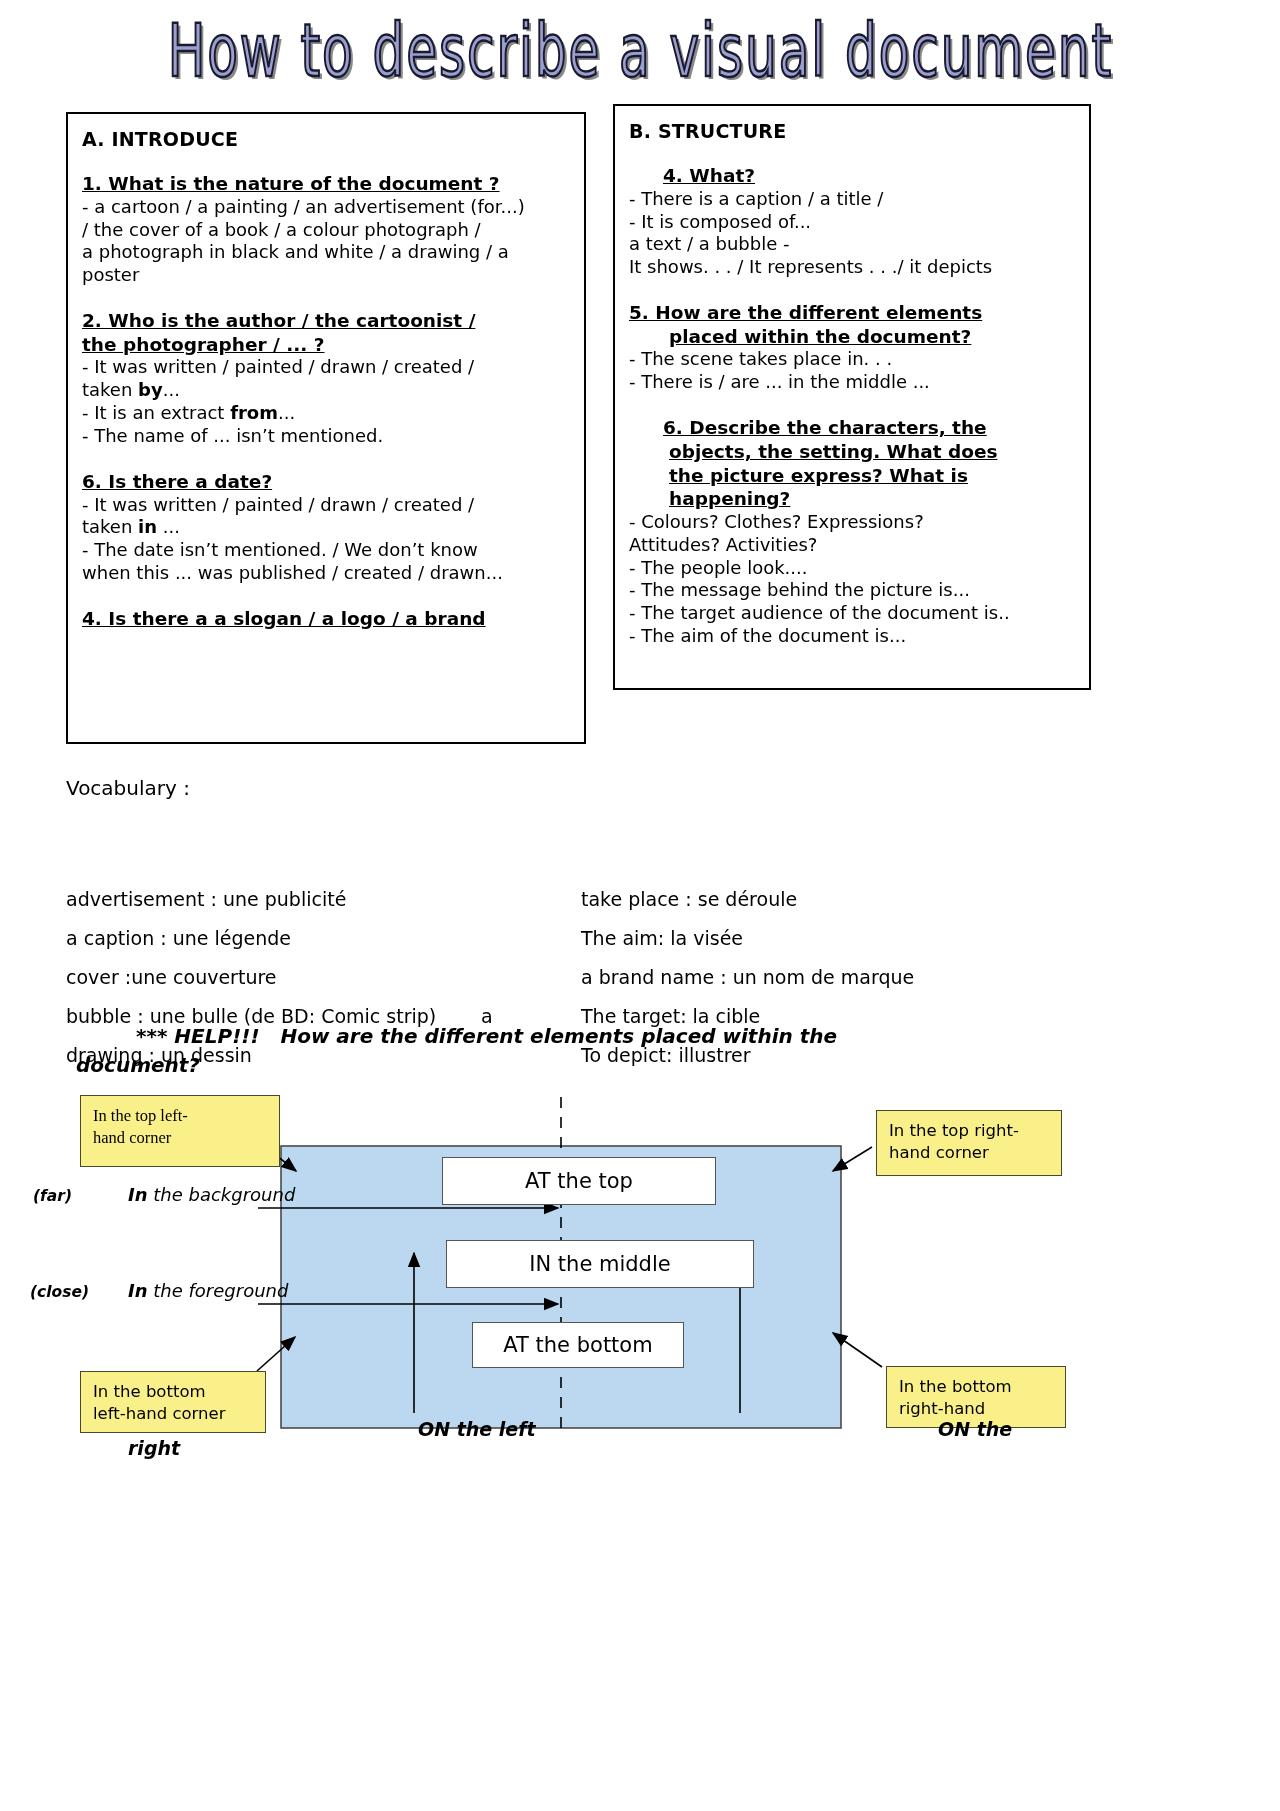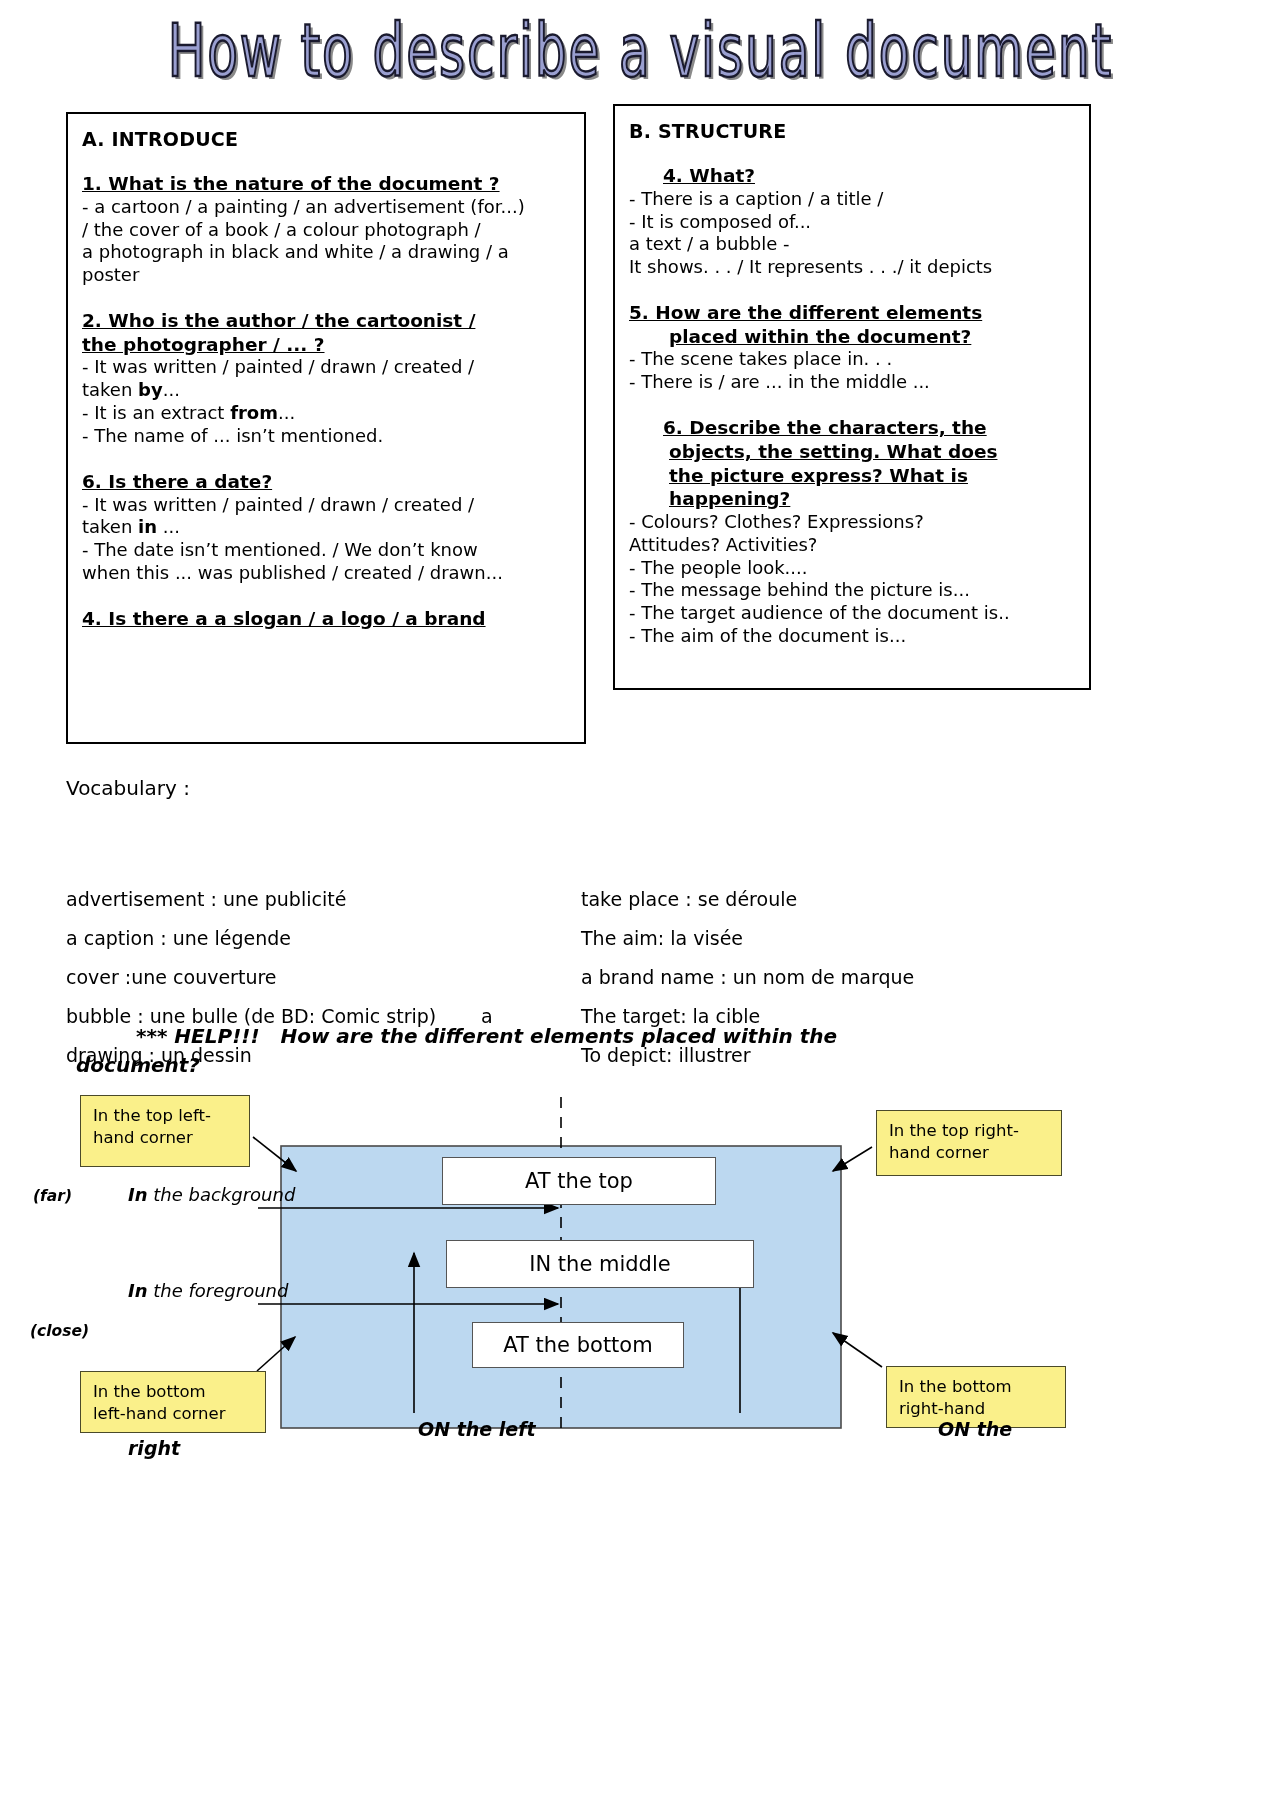--- a/index.html
+++ b/index.html
@@ -82,37 +82,37 @@
 
   
   #diagram{position:absolute;left:0;top:1085px;width:1280px;height:420px;}
   #diagram svg{position:absolute;left:0;top:0;}
 
   .note{
     position:absolute;background:#faf08a;border:1px solid #4a4a2a;
     font-size:16.5px;line-height:1.32;padding:9px 8px 8px 12px;
     box-sizing:border-box;
   }
-  #note-tl{left:80px;top:10px;width:170px;height:72px;}
+  #note-tl{left:80px;top:10px;width:200px;height:72px;font-family:Liberation Serif, serif;}
   #note-tr{left:876px;top:25px;width:186px;height:66px;}
   #note-bl{left:80px;top:286px;width:186px;height:62px;}
   #note-br{left:886px;top:281px;width:180px;height:62px;}
 
   .innerbox{
     position:absolute;background:#ffffff;border:1.5px solid #555;
     font-size:21px;display:flex;align-items:center;justify-content:center;
     box-sizing:border-box;
   }
   #ib-top{left:442px;top:72px;width:274px;height:48px;}
   #ib-mid{left:446px;top:155px;width:308px;height:48px;}
   #ib-bot{left:472px;top:237px;width:212px;height:46px;}
 
   .dlabel{position:absolute;font-size:17px;}
   #lab-far{left:33px;top:102px;font-style:italic;font-weight:bold;font-size:15.5px;}
-  #lab-close{left:30px;top:198px;font-style:italic;font-weight:bold;font-size:15.5px;margin-top:39px;}
+  #lab-close{left:30px;top:198px;font-style:italic;font-weight:bold;font-size:15.5px;}
   #lab-bg{left:128px;top:99px;font-size:18px;font-style:italic;}
   #lab-fg{left:128px;top:195px;font-size:18px;font-style:italic;}
   .dlabel b{font-style:italic;font-weight:bold;}
   #lab-onleft{left:418px;top:333px;font-size:19px;font-weight:bold;font-style:italic;}
   #lab-onright{left:938px;top:333px;font-size:19px;font-weight:bold;font-style:italic;}
   #lab-right-stray{left:128px;top:352px;font-size:19px;font-weight:bold;font-style:italic;}
 </style>
 </head>
 <body>
 

